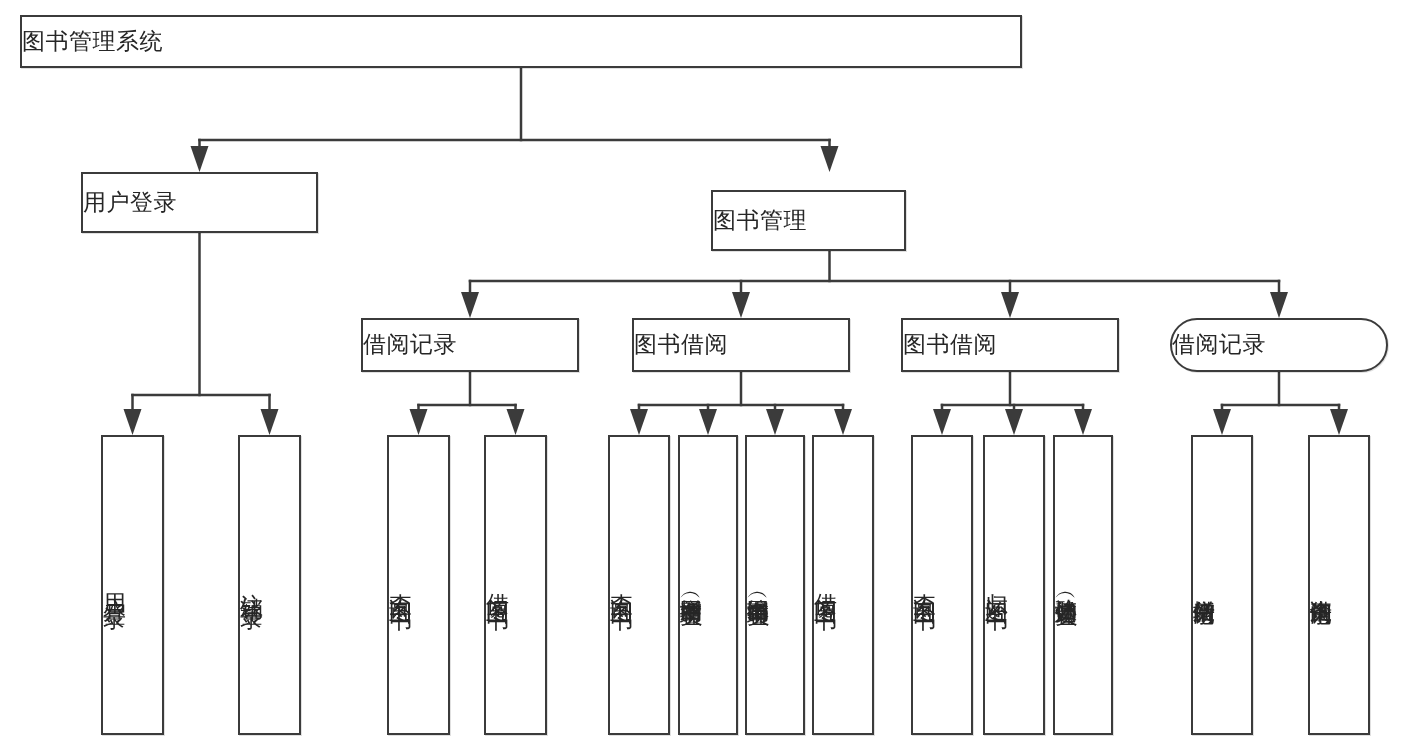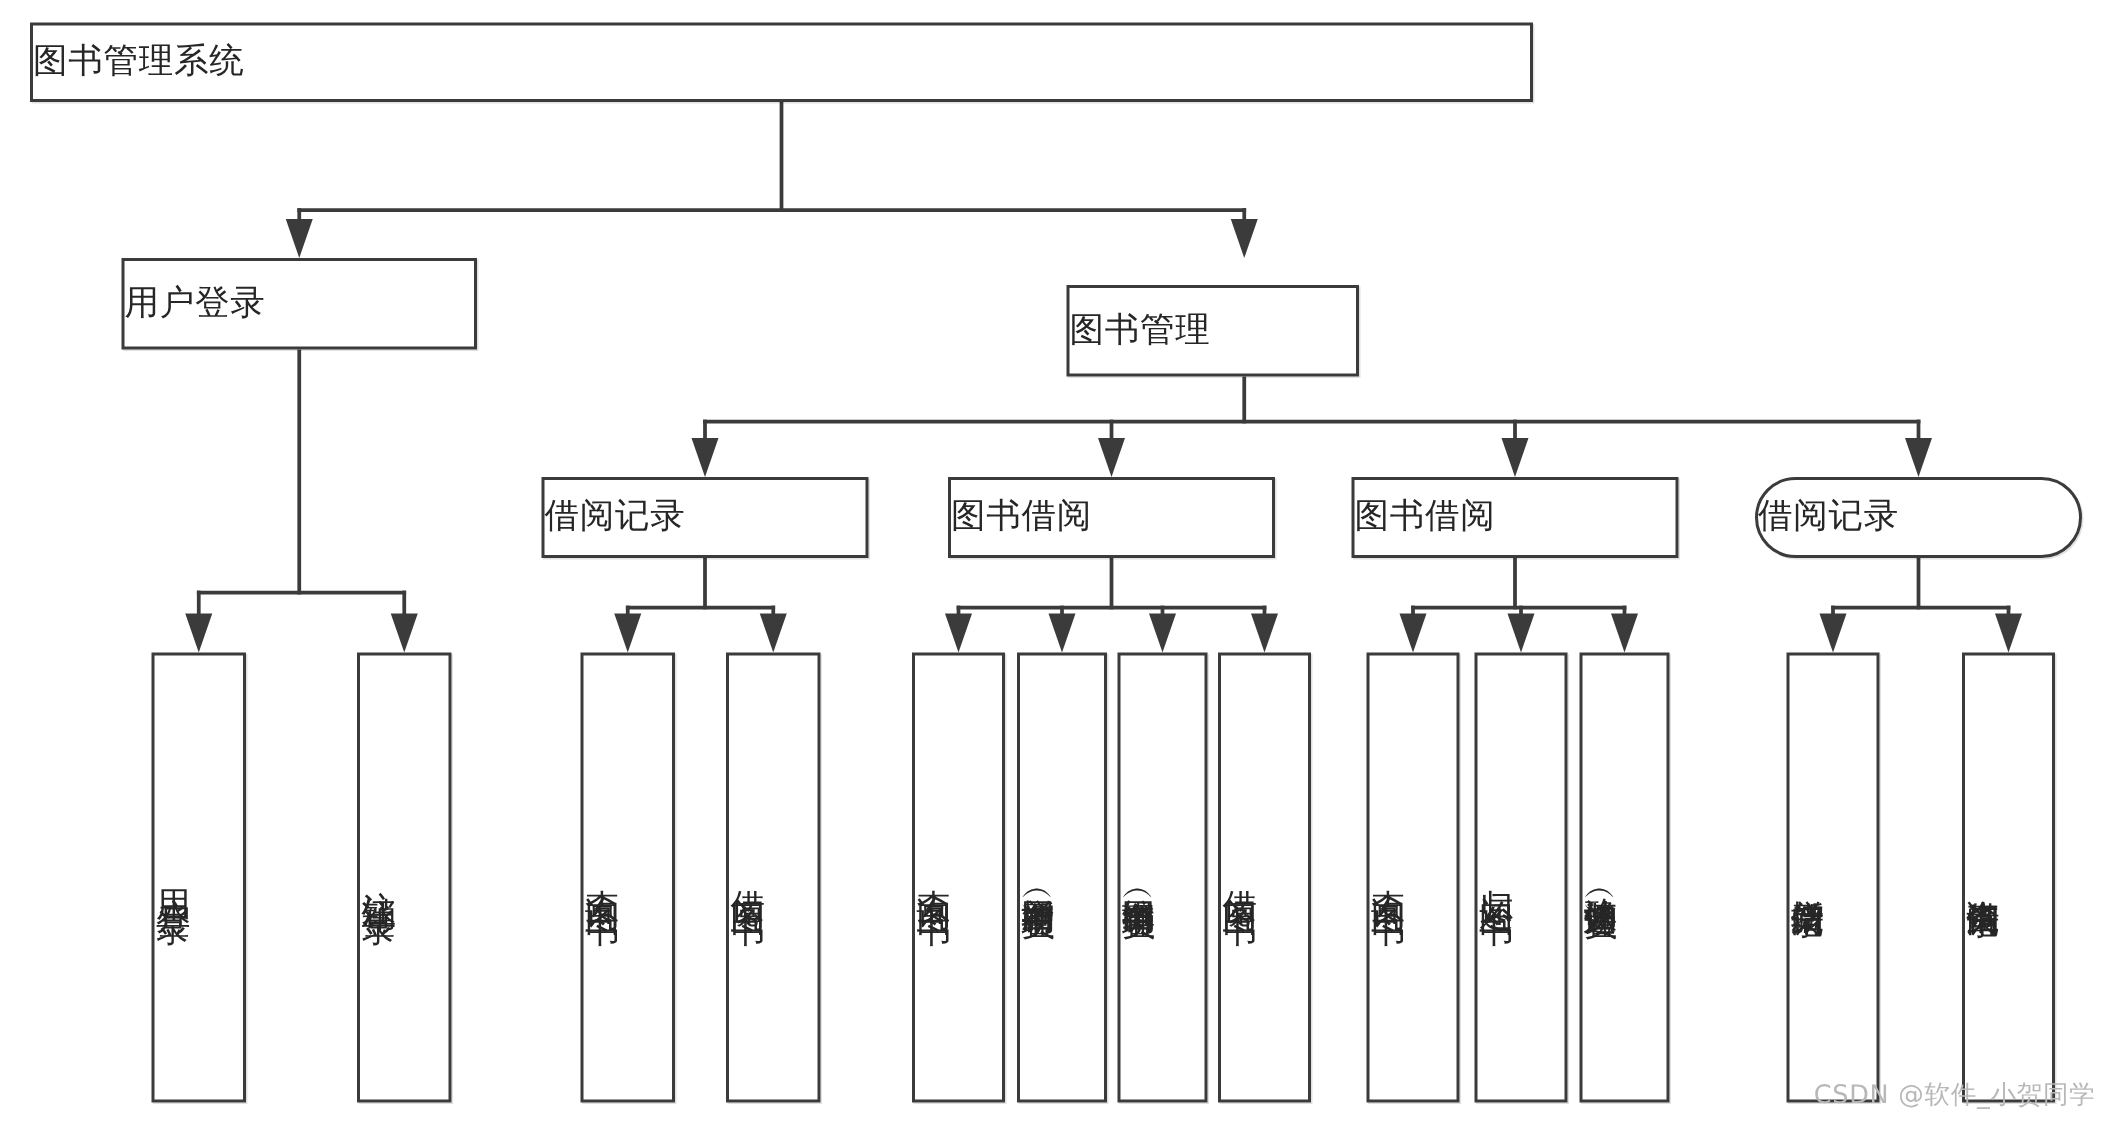--- a/index.html
+++ b/index.html
@@ -184,14 +184,13 @@
         <span class="node-label-v tight">确认归还（管理员）</span>
       </div>
       <div class="node-box" style="left: 1191px; top: 435px; width: 62px; height: 300px;">
         <span class="node-label-v tight">新增借阅记录</span>
       </div>
       <div class="node-box" style="left: 1308px; top: 435px; width: 62px; height: 300px;">
         <span class="node-label-v tight">查询借阅记录</span>
       </div>
     </div>
 
-  <div id="watermark">CSDN @软件_小贺同学</div>
 </div>
 
 </body></html>

